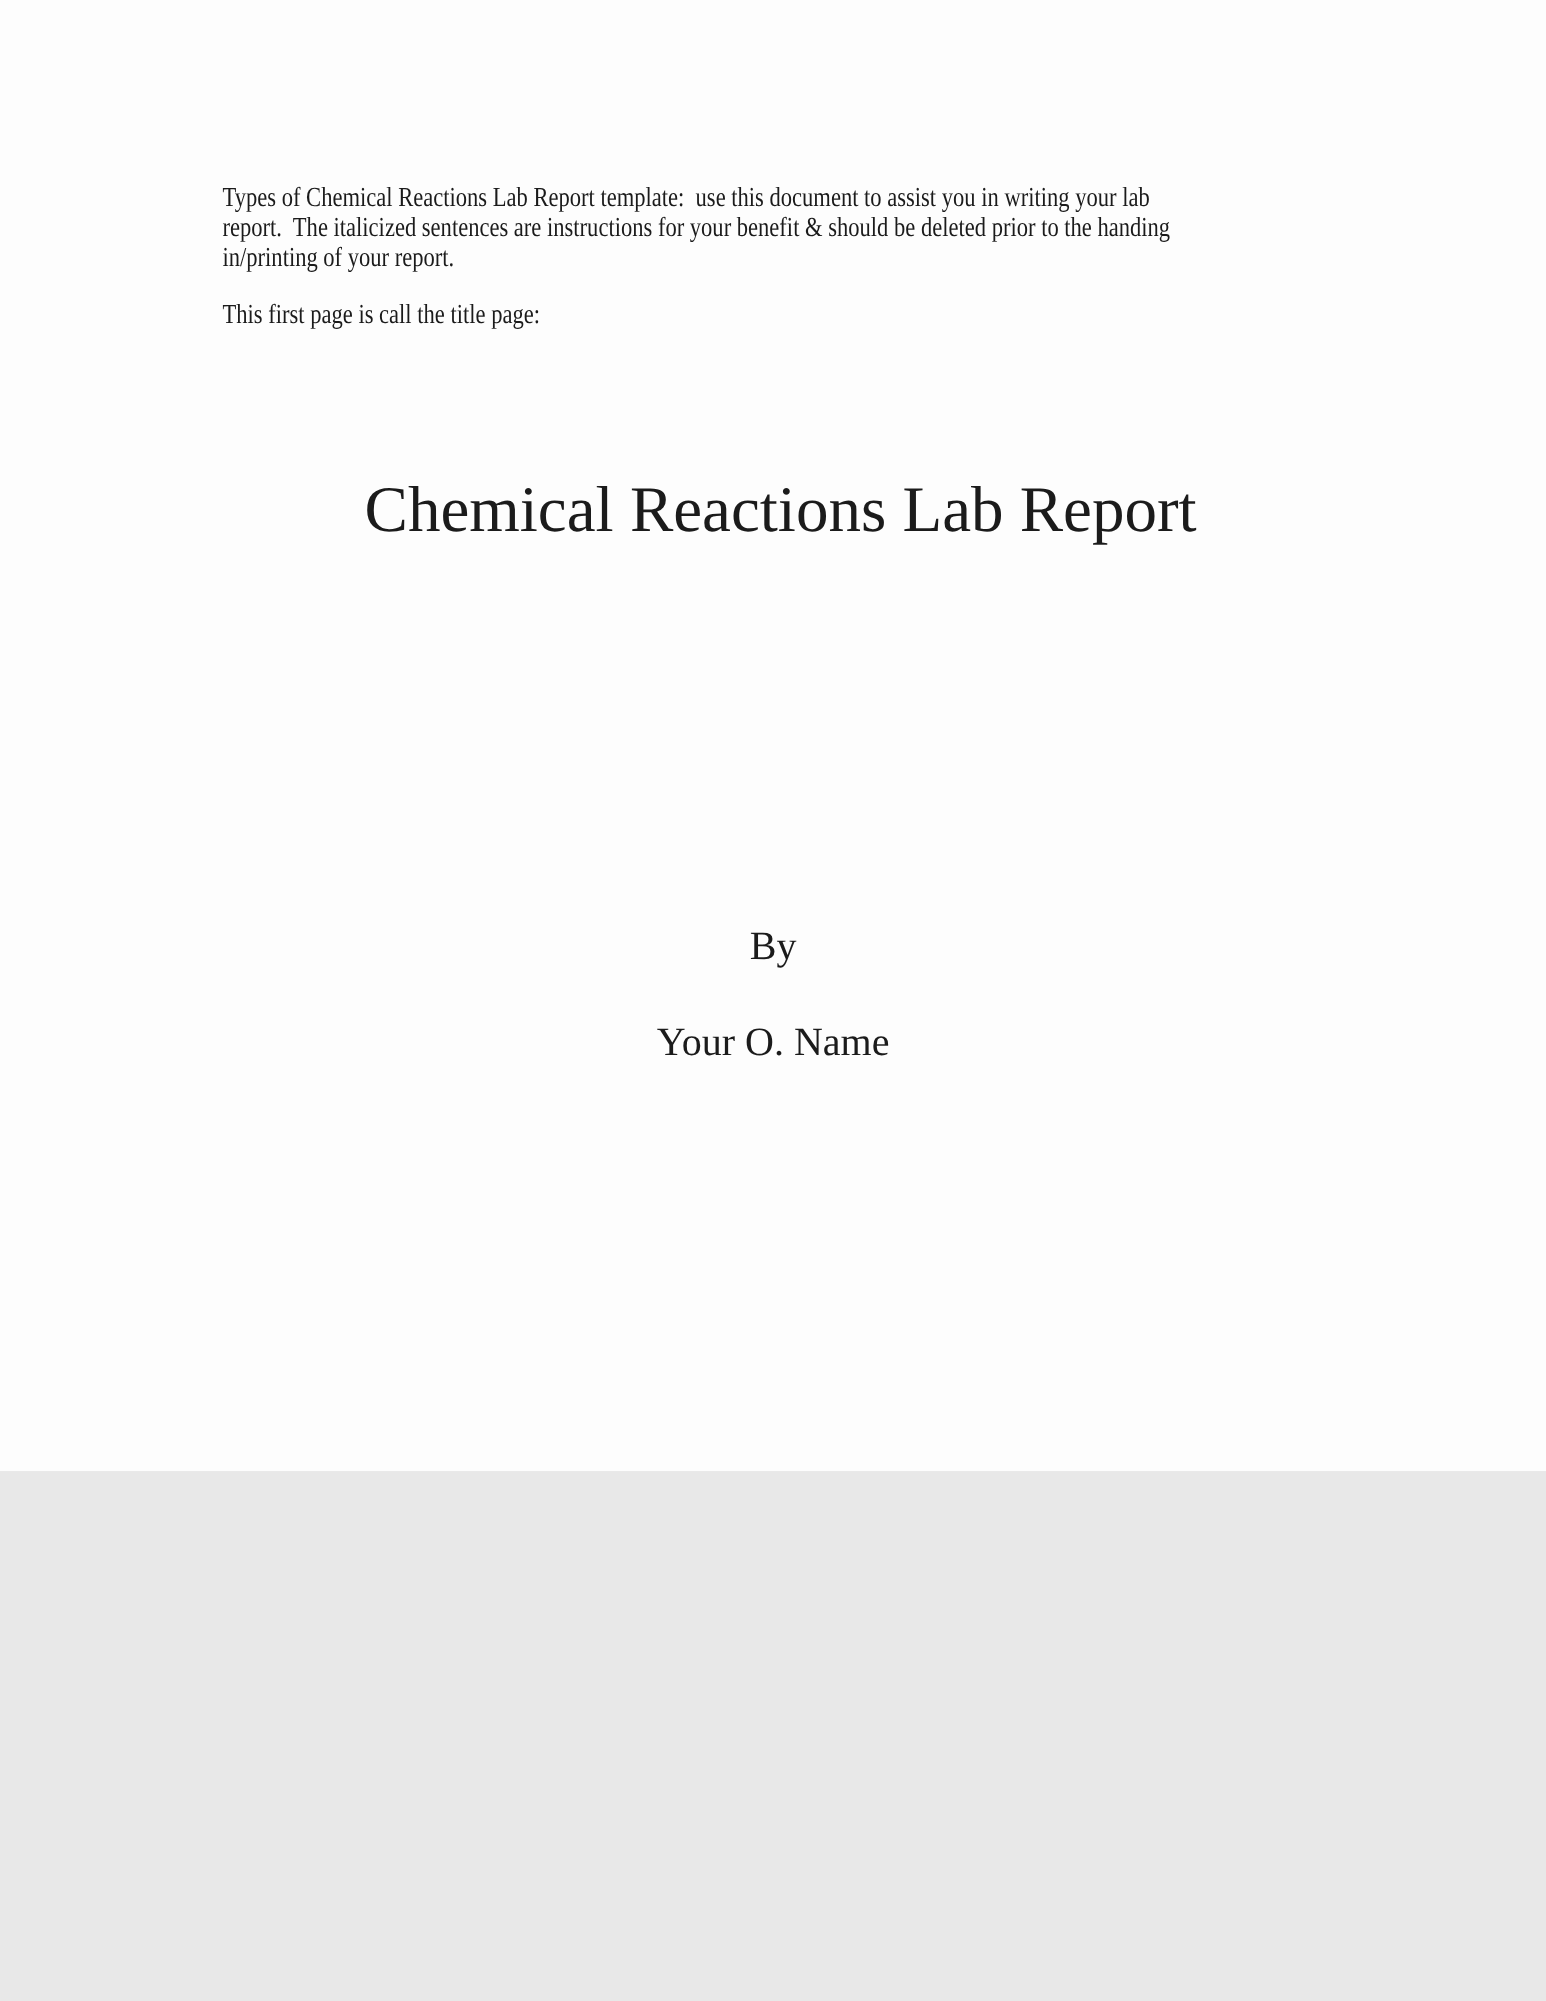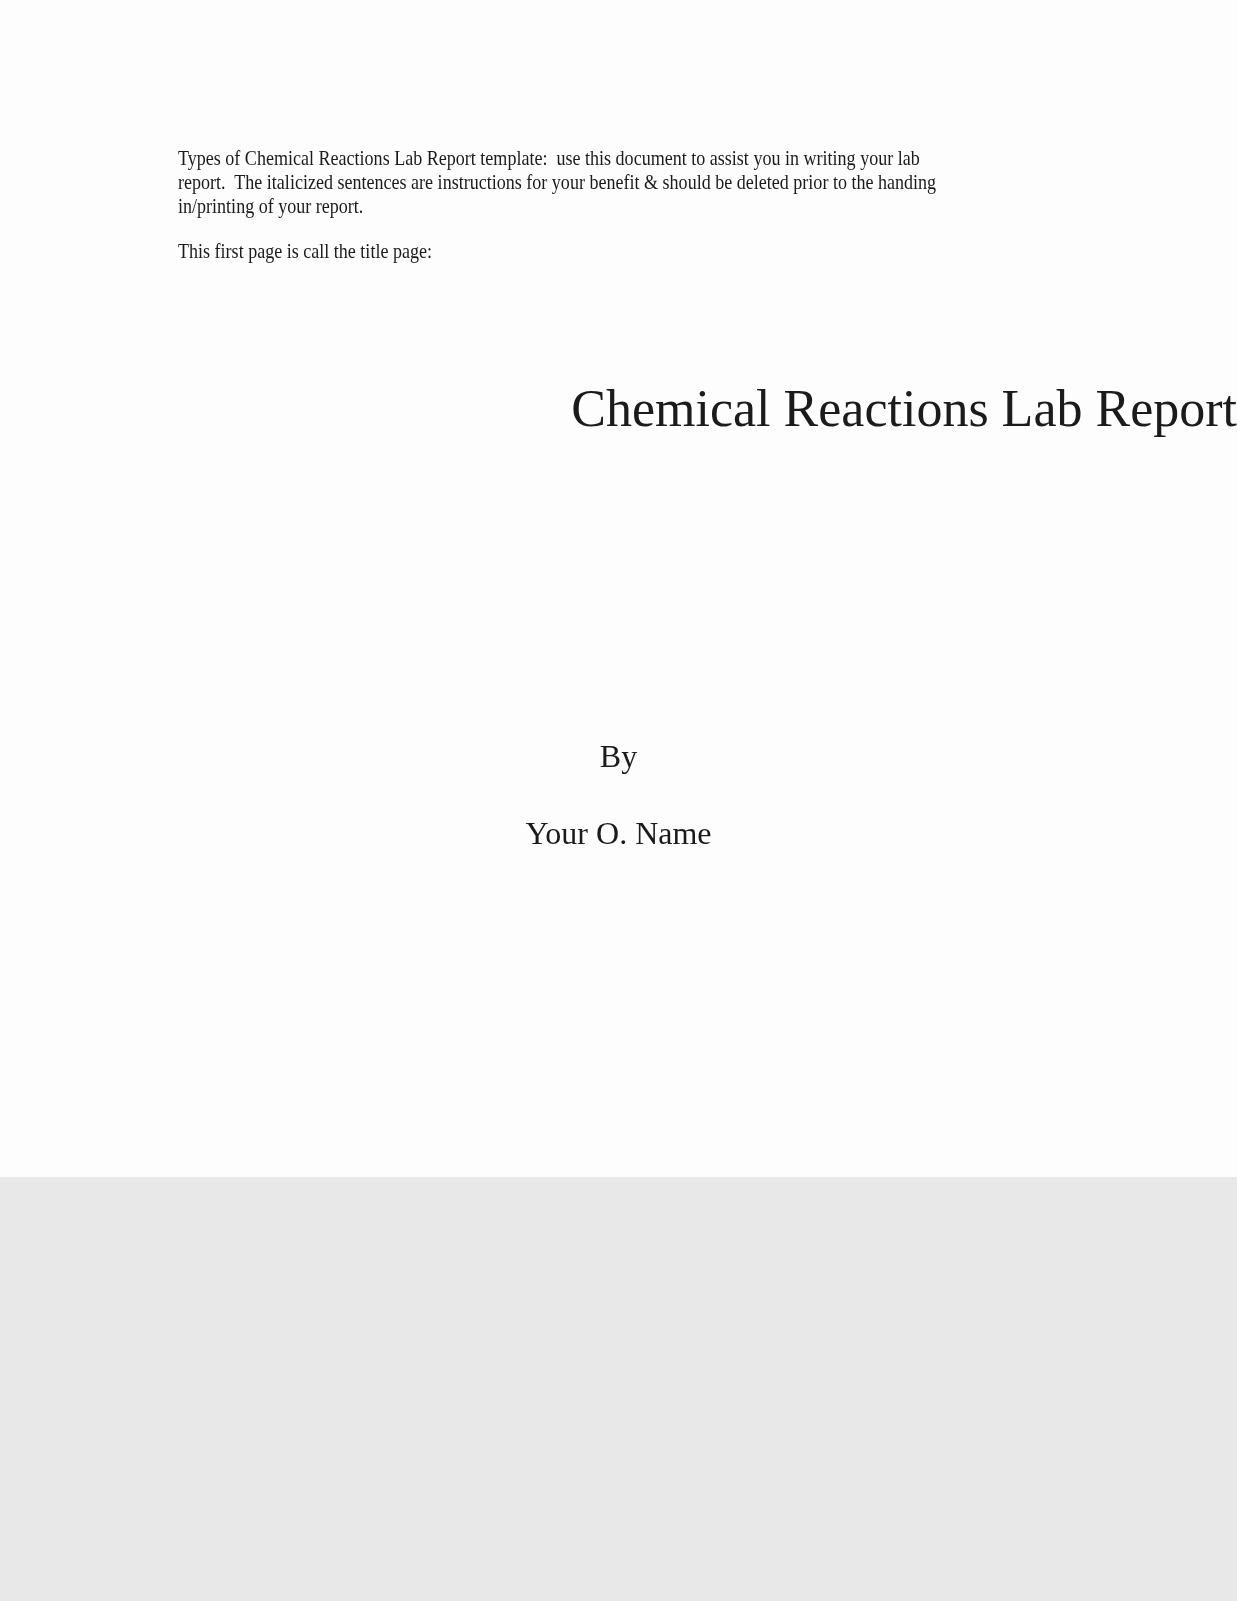--- a/index.html
+++ b/index.html
@@ -37,21 +37,21 @@
     line-height: 24px;
     transform: scaleX(0.82);
     transform-origin: left top;
     white-space: pre;
   }
 
   .title {
     left: 12px;
     right: 0;
     top: 381px;
-    text-align: right;
+    text-align: center;
     font-size: 52px;
     line-height: 56px;
     white-space: pre;
     font-family: Liberation Serif, serif;
   }
 
   .by {
     left: 0;
     right: 0;
     top: 738px;

